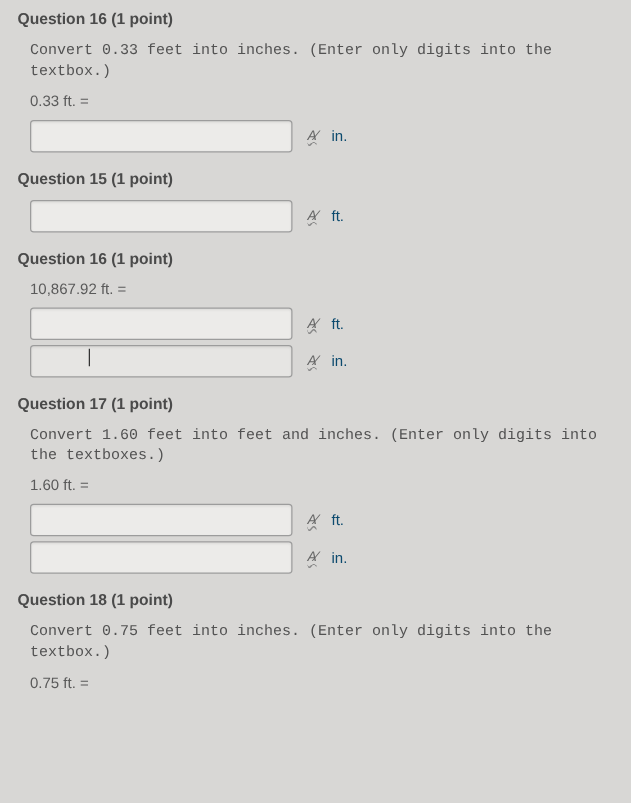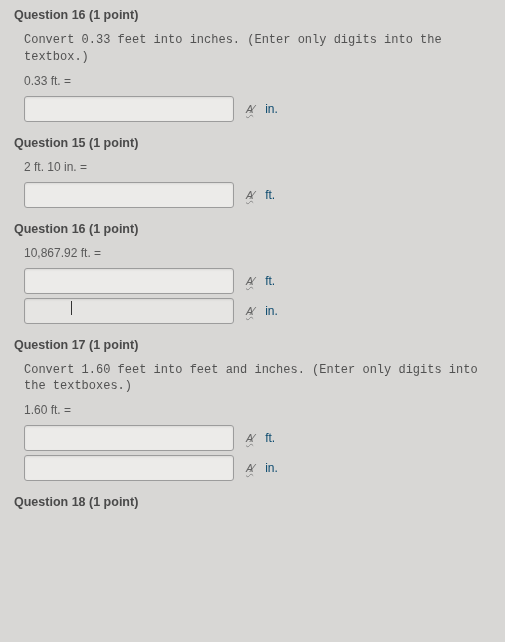--- a/index.html
+++ b/index.html
@@ -89,21 +89,20 @@
       <input class="answer-input" type="text" style="">
       <span class="spell-icon">A⁄</span>
       <span class="unit">in.</span>
     </div>
   </div>
 </div>
 
 <div class="question">
   <div class="q-header">Question 15 (1 point)</div>
   <div class="q-body">
-    <div class="given">2 ft. 10 in. =</div>
     <div class="input-row">
       <input class="answer-input" type="text" style="">
       <span class="spell-icon">A⁄</span>
       <span class="unit">ft.</span>
     </div>
   </div>
 </div>
 
 <div class="question">
   <div class="q-header">Question 16 (1 point)</div>
@@ -135,13 +134,17 @@
     <div class="input-row">
       <input class="answer-input" type="text" style="">
       <span class="spell-icon">A⁄</span>
       <span class="unit">in.</span>
     </div>
   </div>
 </div>
 
 <div class="question">
   <div class="q-header">Question 18 (1 point)</div>
+  <div class="q-body">
+    <div class="prompt">Convert 0.75 feet into inches. (Enter only digits into the textbox.)</div>
+    <div class="given">0.75 ft. =</div>
+  </div>
 </div>
 
 </body></html>

